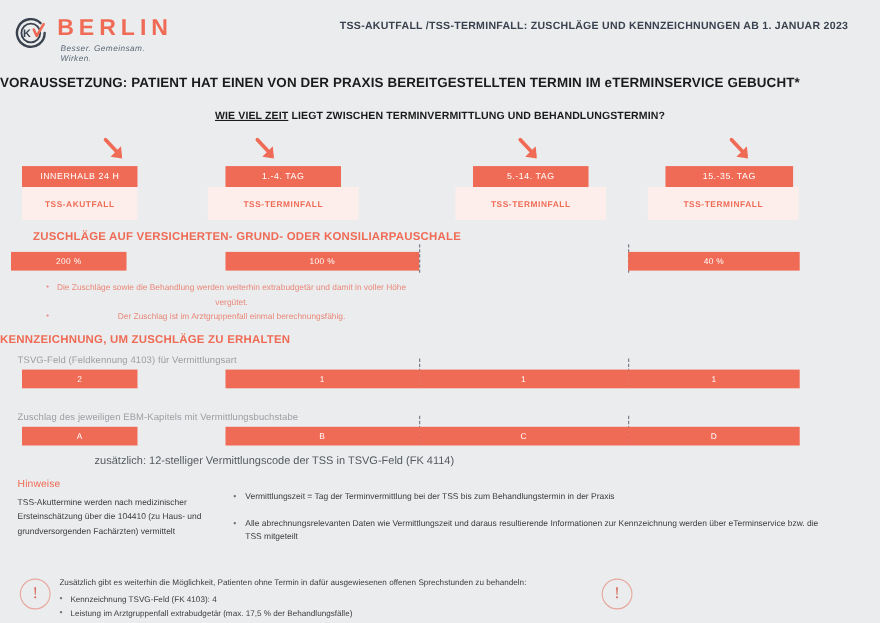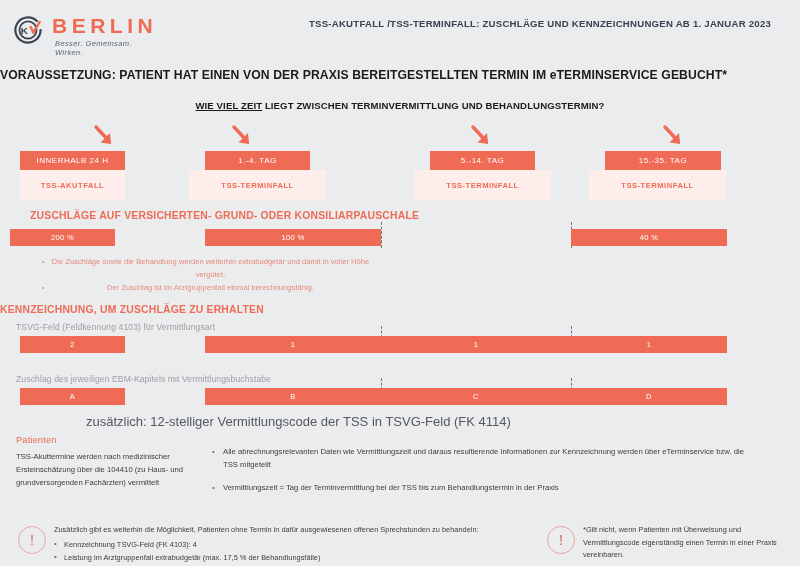--- a/index.html
+++ b/index.html
@@ -53,21 +53,21 @@
     display:flex;align-items:center;justify-content:center;
     color:#ffffff;font-size:7.6px;letter-spacing:.3px;}
   .divider{position:absolute;width:0;border-left:1px dashed #6f7680;}
 
   
   .bul{position:absolute;font-size:7.6px;color:#e9897a;line-height:12.5px;}
   .bul ul{margin:0;padding-left:11px;list-style:none;}
   .bul li{position:relative;margin:0 0 1px 0;text-align:center;}
   .bul li:before{content:"\2022";position:absolute;left:-9px;top:0;color:#e9897a;font-size:7px;}
 
-  .note-small{position:absolute;font-size:13px;color:#55595e;}
+  .note-small{position:absolute;font-size:10px;color:#55595e;}
 
   
   .hinweise-title{position:absolute;font-size:9.4px;color:#ef6b55;letter-spacing:.1px;}
   .hinweise-body{position:absolute;font-size:7.7px;color:#3c3c3c;line-height:13.2px;width:175px;}
 
   .rbul{position:absolute;font-size:7.7px;color:#3c3c3c;line-height:12.6px;width:545px;}
   .rbul ul{margin:0;padding:0;list-style:none;}
   .rbul li{position:relative;padding-left:11px;margin-bottom:11px;}
   .rbul li:before{content:"\2022";position:absolute;left:0;top:0;color:#6e7478;font-size:8px;}
 
@@ -186,35 +186,34 @@
   </div>
   <div class="vbar" style="left:381px;top:388px;width:190px;">
     <span>C</span>
   </div>
   <div class="vbar" style="left:571px;top:388px;width:156px;">
     <span>D</span>
   </div>
 
   <div class="note-small" style="left:86px;top:414px;">zusätzlich: 12-stelliger Vermittlungscode der TSS in TSVG-Feld (FK 4114)</div>
 
-  <div class="hinweise-title" style="left:16px;top:434px;">Patienten</div>
+  <div class="hinweise-title" style="left:16px;top:434px;">Hinweise</div>
   <div class="hinweise-body" style="left:16px;top:450px;">TSS-Akuttermine werden nach medizinischer Ersteinschätzung über die 104410 (zu Haus- und grundversorgenden Fachärzten) vermittelt</div>
 
   <div class="rbul" style="left:212px;top:446px;">
     <ul>
+      <li>Vermittlungszeit = Tag der Terminvermittlung bei der TSS bis zum Behandlungstermin in der Praxis</li>
       <li>Alle abrechnungsrelevanten Daten wie Vermittlungszeit und daraus resultierende Informationen zur Kennzeichnung werden über eTerminservice bzw. die TSS mitgeteilt</li>
-      <li>Vermittlungszeit = Tag der Terminvermittlung bei der TSS bis zum Behandlungstermin in der Praxis</li>
     </ul>
   </div>
 
   <div class="excl" style="left:18px;top:526px;">!</div>
   <div class="foot-txt" style="left:54px;top:524px;width:470px;">
     <div>Zusätzlich gibt es weiterhin die Möglichkeit, Patienten ohne Termin in dafür ausgewiesenen offenen Sprechstunden zu behandeln:</div>
     <ul>
       <li>Kennzeichnung TSVG-Feld (FK 4103): 4</li>
       <li>Leistung im Arztgruppenfall extrabudgetär (max. 17,5 % der Behandlungsfälle)</li>
     </ul>
   </div>
 
   <div class="excl" style="left:547px;top:526px;">!</div>
-  <div class="foot-txt" style="left:583px;top:524px;width:205px;">*Gilt nicht, wenn Patienten mit Überweisung und Vermittlungscode eigenständig einen Termin in einer Praxis vereinbaren.</div>
 
 </div>
 
 </body></html>

